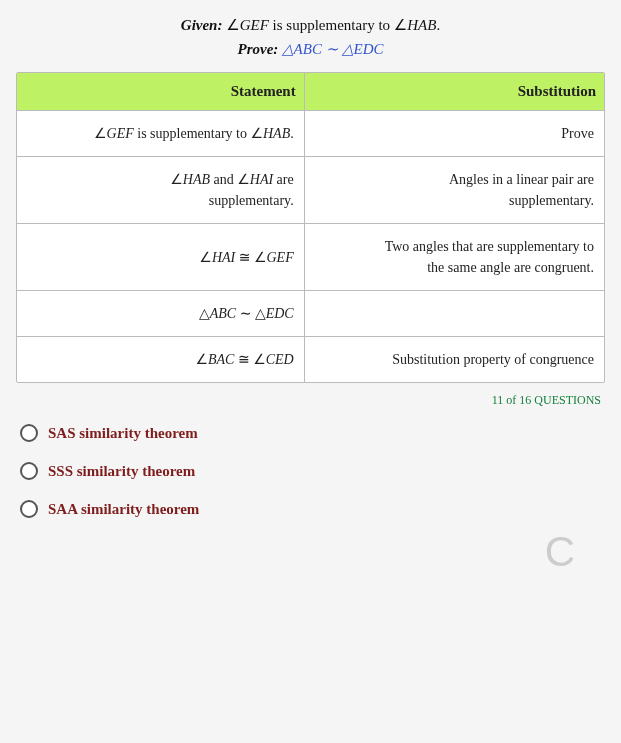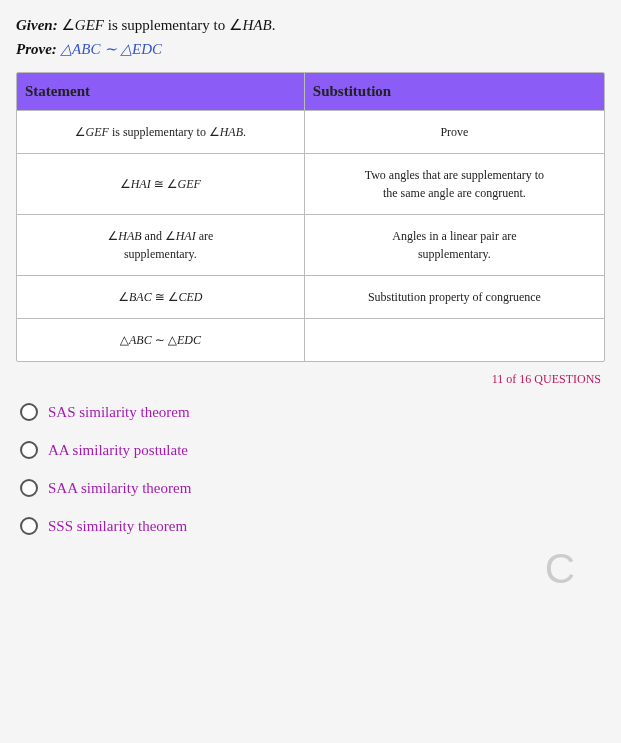--- a/index.html
+++ b/index.html
@@ -8,20 +8,21 @@
       background: #f5f5f5;
       width: 621px;
       min-height: 743px;
       padding: 16px;
       color: #222;
     }
     .given-line, .prove-line {
       font-size: 15px;
       margin-bottom: 6px;
       color: #111;
+      text-align: center;
     }
     .given-line span.label, .prove-line span.label {
       font-style: italic;
       font-weight: bold;
     }
     .prove-line .prove-text {
       color: #3355cc;
       font-style: italic;
     }
     .table-container {
@@ -29,65 +30,66 @@
       background: #fff;
       border: 1px solid #bbb;
       border-radius: 2px;
       overflow: hidden;
     }
     table {
       width: 100%;
       border-collapse: collapse;
     }
     thead th {
-      background: #8b5cf6;
+      background: #bef264;
       font-size: 15px;
       font-weight: bold;
       padding: 10px 8px;
       border-bottom: 1px solid #bbb;
-      text-align: left;
+      text-align: right;
     }
     thead th:first-child {
       border-right: 1px solid #bbb;
     }
     tbody tr {
       border-bottom: 1px solid #bbb;
     }
     tbody tr:last-child {
       border-bottom: none;
     }
     tbody td {
       padding: 12px 10px;
-      font-size: 12px;
-      text-align: center;
+      font-size: 14px;
+      text-align: right;
       vertical-align: middle;
       line-height: 1.5;
     }
     tbody td:first-child {
       border-right: 1px solid #bbb;
     }
     .questions-count {
       text-align: right;
       font-size: 12px;
-      color: #be185d;
+      color: #15803d;
       margin-top: 10px;
       margin-bottom: 6px;
       padding-right: 4px;
     }
     .options-list {
       list-style: none;
       margin-top: 4px;
     }
     .options-list li {
       display: flex;
       align-items: center;
       font-size: 15px;
       padding: 10px 4px;
-      color: #a21caf;
+      color: #7f1d1d;
       cursor: pointer;
+      font-weight: bold;
     }
     .options-list li .radio-circle {
       width: 18px;
       height: 18px;
       border: 2px solid #555;
       border-radius: 50%;
       margin-right: 10px;
       flex-shrink: 0;
       background: #fff;
     }
@@ -123,53 +125,49 @@
         <th>Statement</th>
         <th>Substitution</th>
       </tr>
     </thead>
     <tbody>
       <tr>
         <td>∠<i>GEF</i>  is supplementary to  ∠<i>HAB</i>.</td>
         <td>Prove</td>
       </tr>
       <tr>
+        <td>∠<i>HAB</i>  and  ∠<i>HAI</i>  are<br>supplementary.</td>
+        <td>Angles in a linear pair are<br>supplementary.</td>
+      </tr>
+      <tr>
         <td>∠<i>HAI</i> ≅ ∠<i>GEF</i></td>
         <td>Two angles that are supplementary to<br>the same angle are congruent.</td>
       </tr>
       <tr>
-        <td>∠<i>HAB</i>  and  ∠<i>HAI</i>  are<br>supplementary.</td>
-        <td>Angles in a linear pair are<br>supplementary.</td>
+        <td>△<i>ABC</i> ∼ △<i>EDC</i></td>
+        <td></td>
       </tr>
       <tr>
         <td>∠<i>BAC</i> ≅ ∠<i>CED</i></td>
         <td>Substitution property of congruence</td>
-      </tr>
-      <tr>
-        <td>△<i>ABC</i> ∼ △<i>EDC</i></td>
-        <td></td>
       </tr>
     </tbody>
   </table>
 </div>
 
 <div class="options-area">
   <p class="questions-count">11 of 16 QUESTIONS</p>
   <ul class="options-list">
     <li>
       <span class="radio-circle"></span>
       <span>SAS similarity theorem</span>
     </li>
     <li>
       <span class="radio-circle"></span>
-      <span>AA similarity postulate</span>
+      <span>SSS similarity theorem</span>
     </li>
     <li>
       <span class="radio-circle"></span>
       <span>SAA similarity theorem</span>
-    </li>
-    <li>
-      <span class="radio-circle"></span>
-      <span>SSS similarity theorem</span>
     </li>
   </ul>
   <span class="bottom-right-c">C</span>
 </div>
 
 </body></html>

